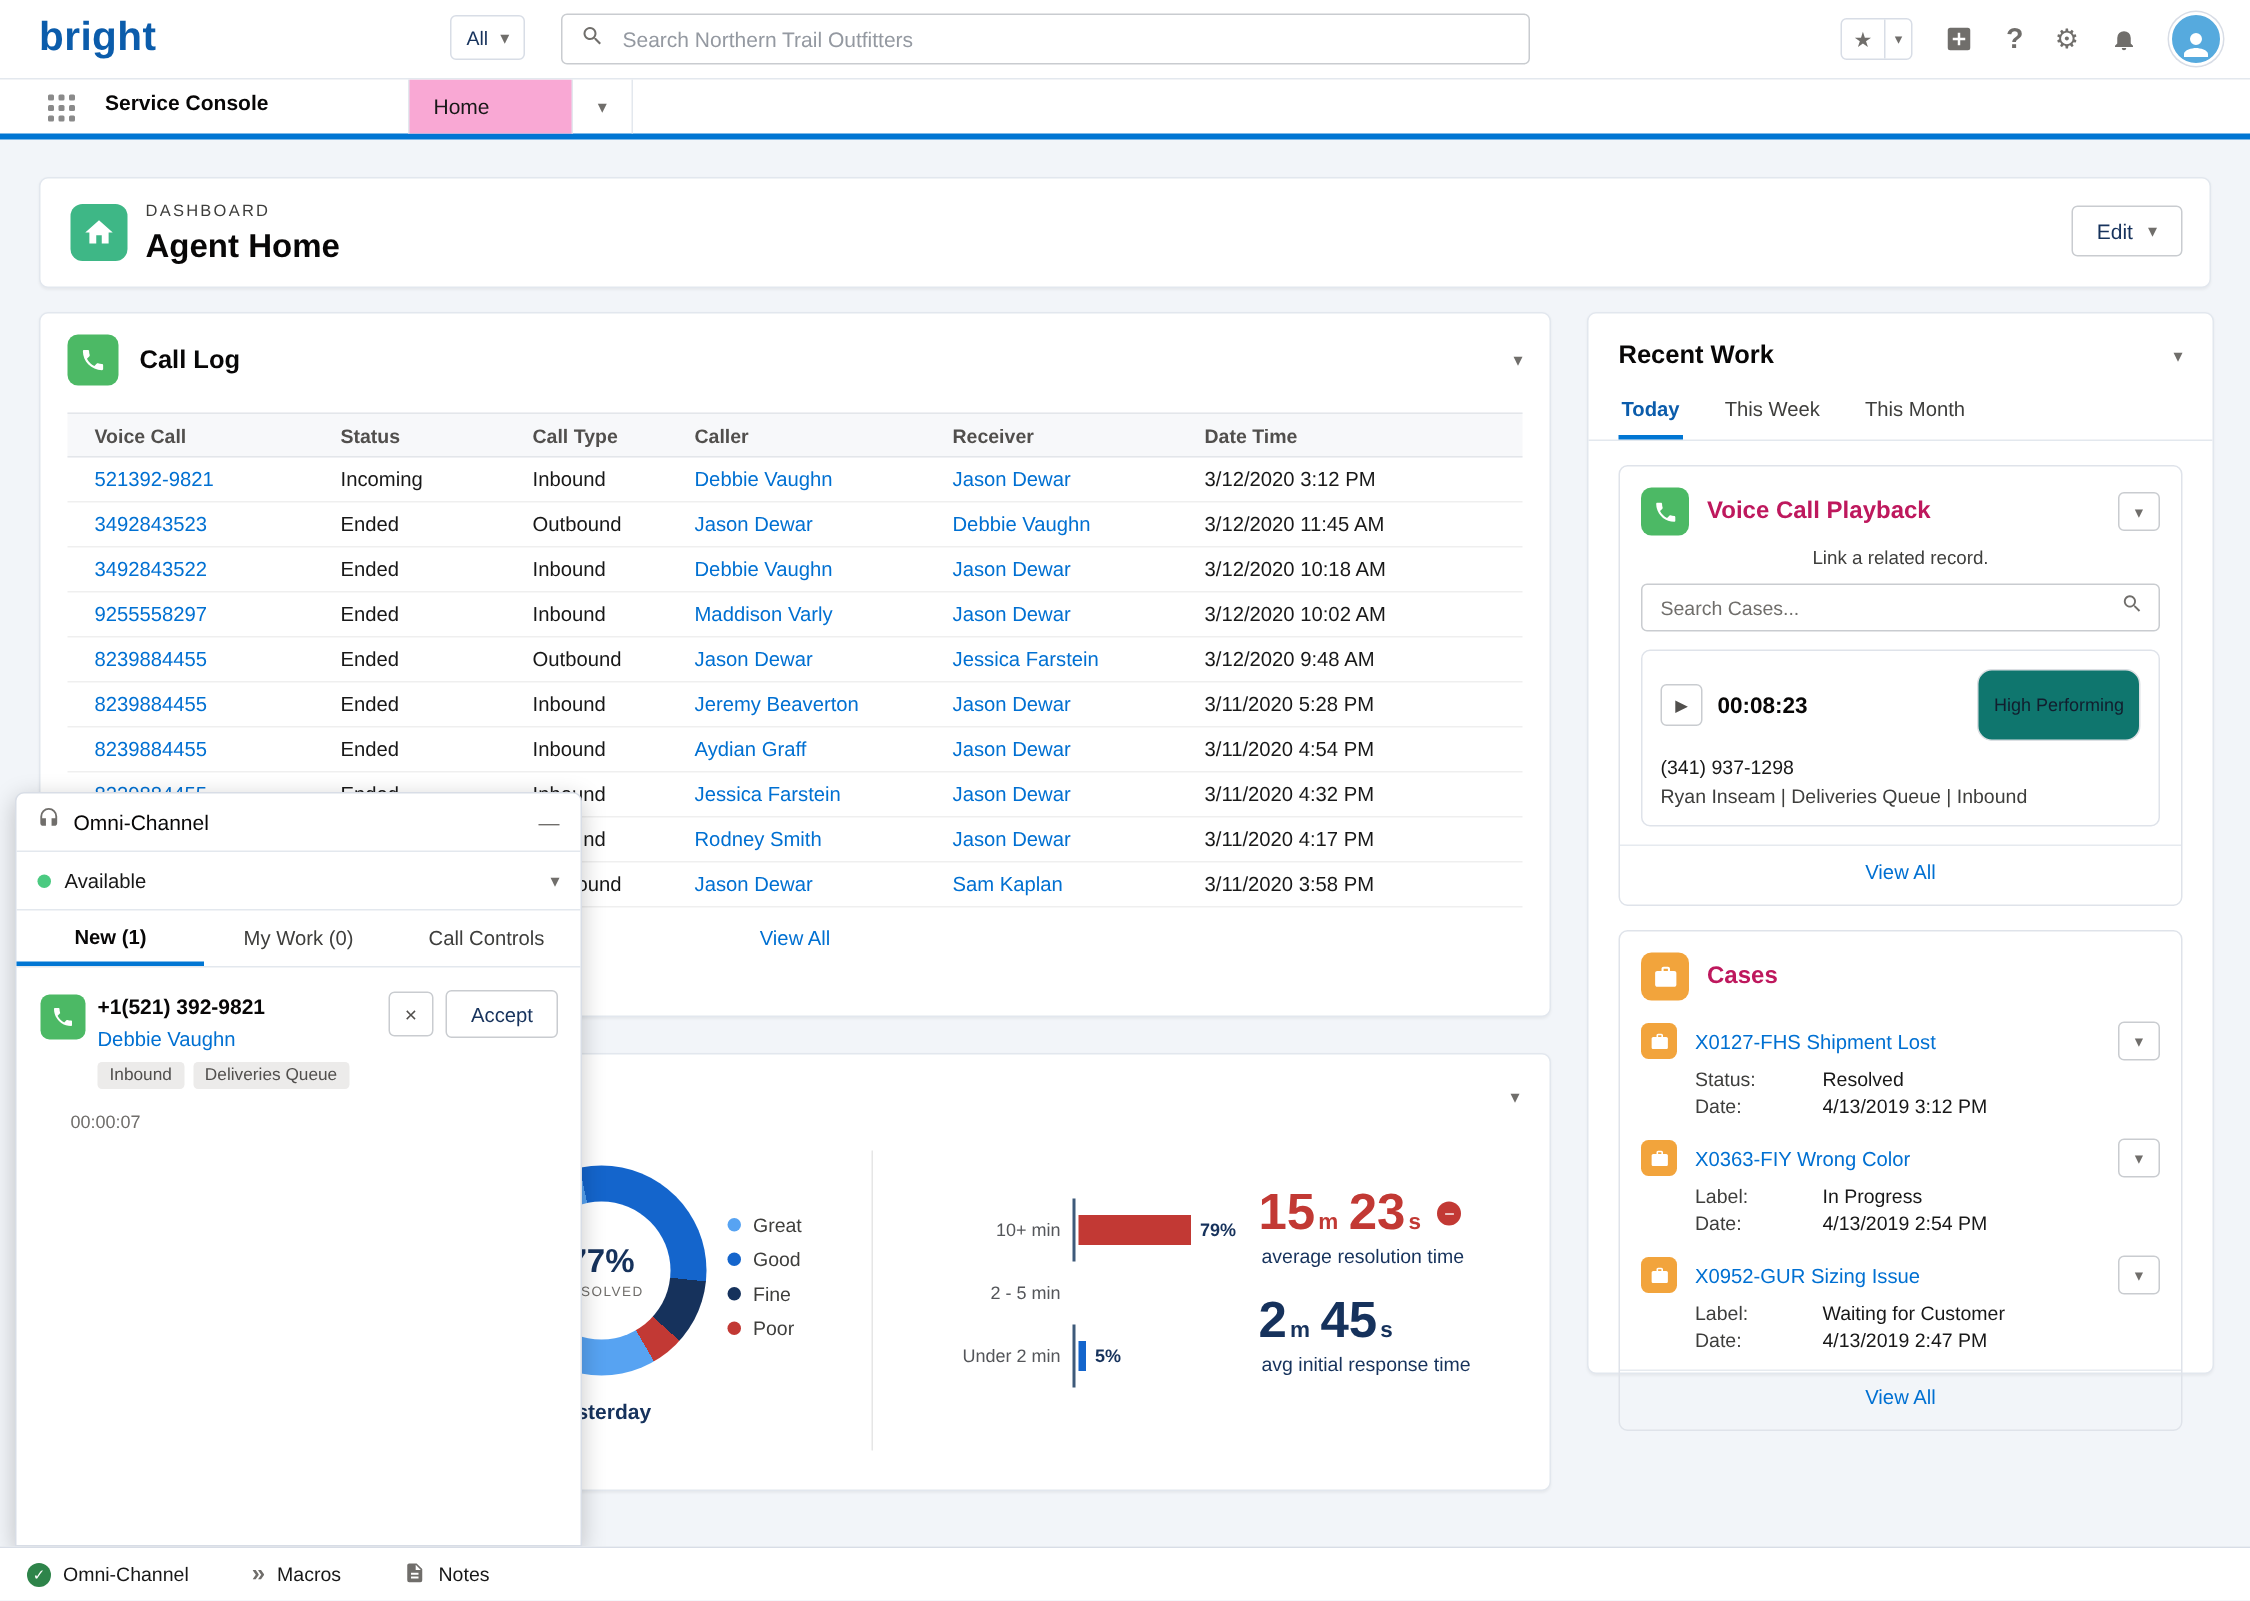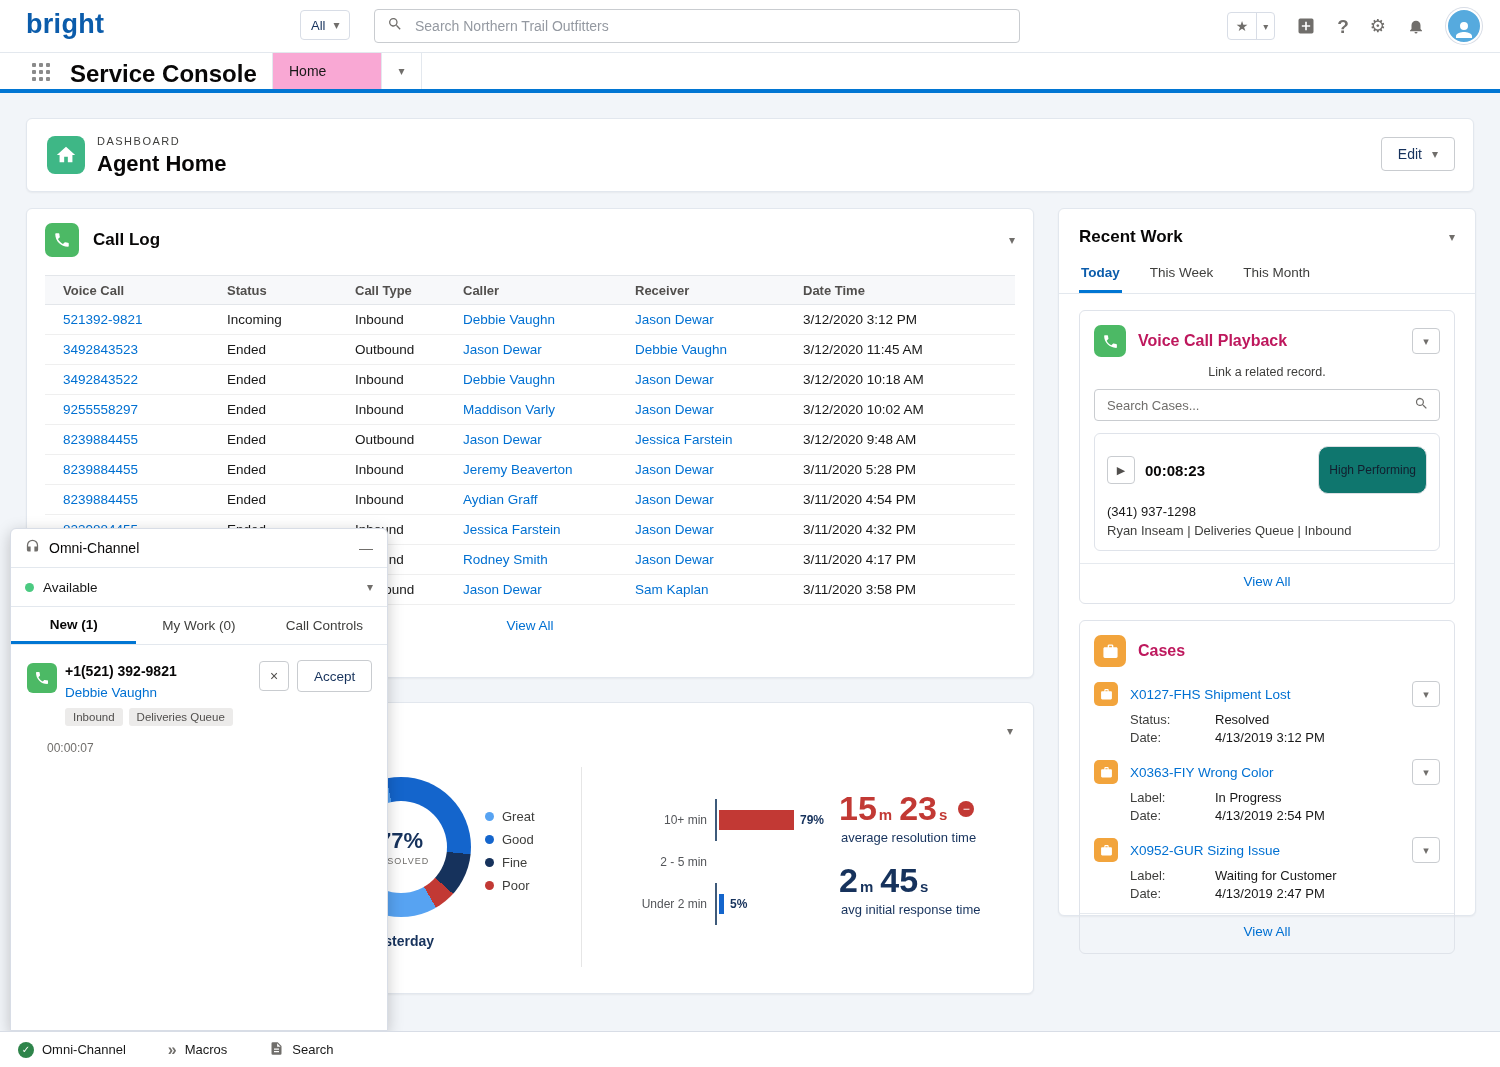--- a/index.html
+++ b/index.html
@@ -24,21 +24,21 @@
   .q-icon{font-weight:bold;font-size:19px;}
   .fav-combo{display:flex;align-items:center;border:1px solid #d8dde6;border-radius:4px;height:26px;background:#fff;}
   .fav-combo .fav-star{padding:0 8px;font-size:14px;color:#706e6b;}
   .fav-combo .fav-caret{border-left:1px solid #d8dde6;padding:0 6px;font-size:10px;color:#706e6b;height:100%;display:flex;align-items:center;}
   .avatar{width:32px;height:32px;border-radius:50%;background:#56aade;display:flex;align-items:flex-end;justify-content:center;overflow:hidden;border:2px solid #fff;box-shadow:0 0 0 1px #d8dde6;}
 
   
   .appbar{position:absolute;top:52px;left:0;width:1500px;height:41px;background:#fff;z-index:39;border-bottom:4px solid #0176d3;box-sizing:border-box;}
   .waffle{position:absolute;left:32px;top:11px;display:grid;grid-template-columns:repeat(3,4px);grid-gap:3px;}
   .waffle i{width:4px;height:4px;background:#8a8a8a;border-radius:1px;}
-  .app-name{position:absolute;left:70px;top:8px;font-size:24px;font-weight:600;color:#080707;}
+  .app-name{position:absolute;left:70px;top:8px;font-size:14px;font-weight:600;color:#080707;}
   .nav-tab{position:absolute;left:272px;top:0;width:110px;height:37px;display:flex;align-items:center;justify-content:flex-start;padding-left:16px;font-size:14px;color:#181818;border-left:1px solid #e3e8ee;border-right:1px solid #e3e8ee;box-sizing:border-box;background:#f9a8d4;}
   .nav-tab-caret{position:absolute;left:382px;top:0;width:40px;height:37px;display:flex;align-items:center;justify-content:center;border-right:1px solid #e3e8ee;box-sizing:border-box;}
 
   
   .dash-card{top:118px;left:26px;width:1448px;height:74px;}
   .dash-icon{position:absolute;left:20px;top:17px;width:38px;height:38px;border-radius:8px;background:#3eb786;display:flex;align-items:center;justify-content:center;}
   .dash-eyebrow{position:absolute;left:70px;top:16px;font-size:11px;letter-spacing:1.5px;color:#3e3e3c;}
   .dash-title{position:absolute;left:70px;top:32px;font-size:22px;font-weight:600;color:#080707;}
   .edit-btn{position:absolute;right:18px;top:18px;height:34px;border:1px solid #c9ccd0;border-radius:4px;background:#fff;display:flex;align-items:center;gap:10px;padding:0 16px;font-size:14px;color:#16325c;box-sizing:border-box;}
 
@@ -560,17 +560,17 @@
       <span data-interactable="false">Omni-Channel</span>
     </div>
     <div class="f-item" data-interactable="true">
       <span class="chev2" data-interactable="false">»</span>
       <span data-interactable="false">Macros</span>
     </div>
     <div class="f-item" data-interactable="true">
       <span data-interactable="false"><svg viewBox="0 0 24 24" width="15" height="15" fill="#706e6b">
             <path d="M14 2H6a2 2 0 0 0-2 2v16a2 2 0 0 0 2 2h12a2 2 0 0 0 2-2V8zm2 16H8v-2h8zm0-4H8v-2h8zm-3-5V3.5L18.5 9z"></path>
           </svg></span>
-      <span data-interactable="false">Search</span>
+      <span data-interactable="false">Notes</span>
     </div>
   </div>
 
 </div>
 
 </body></html>

